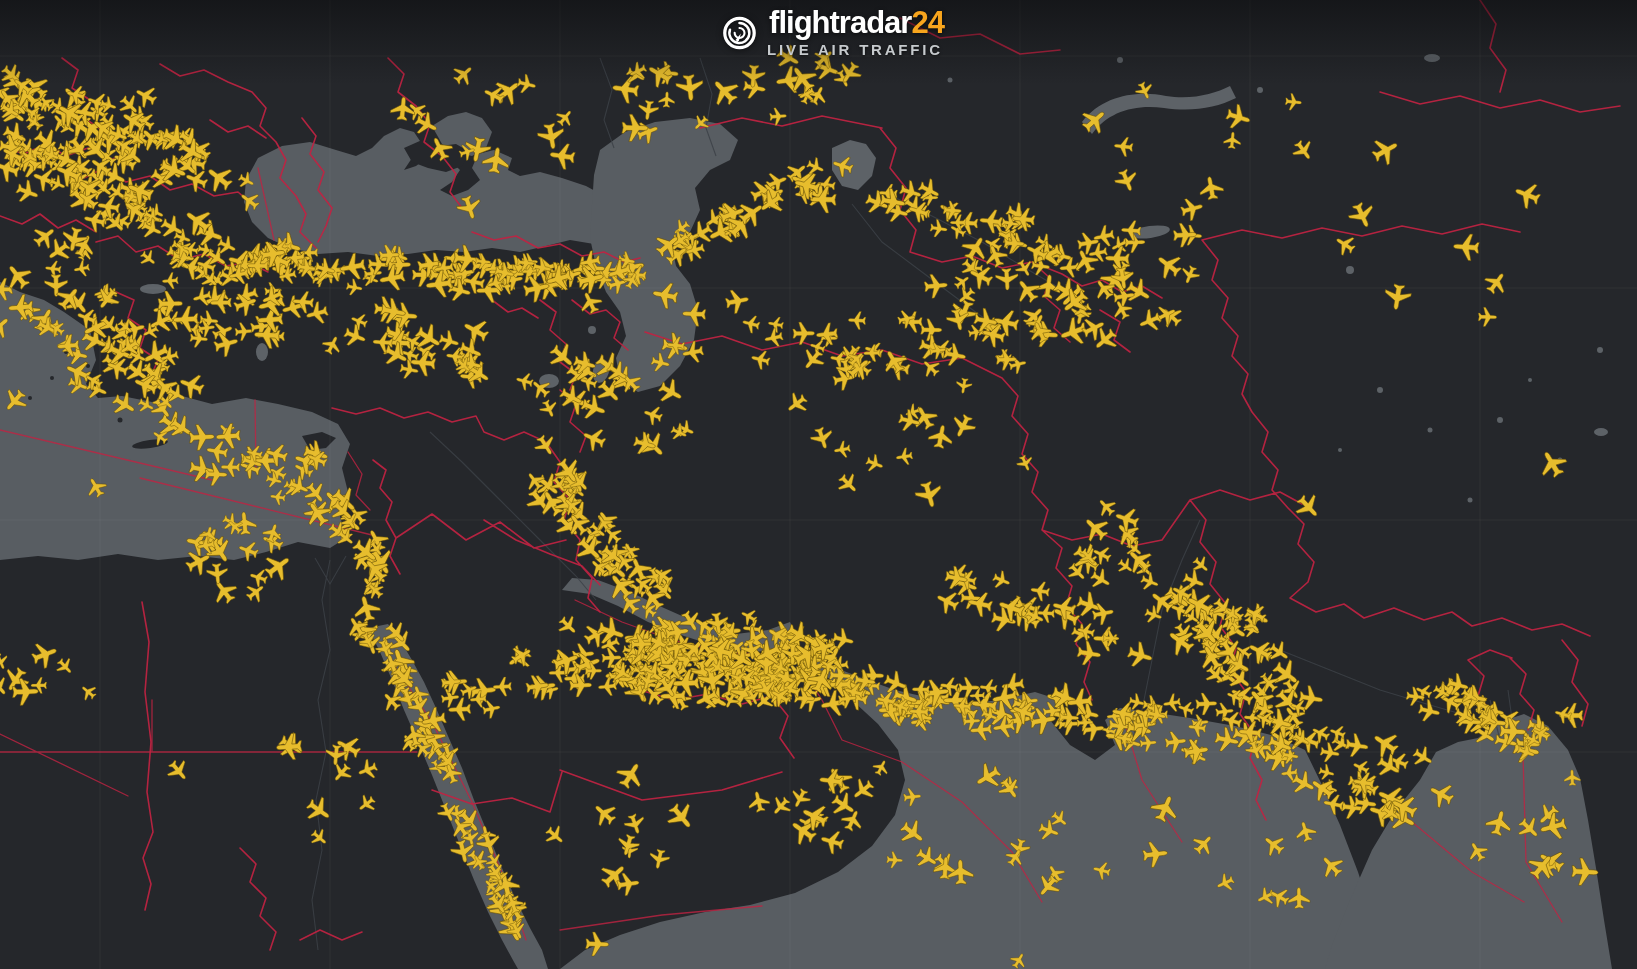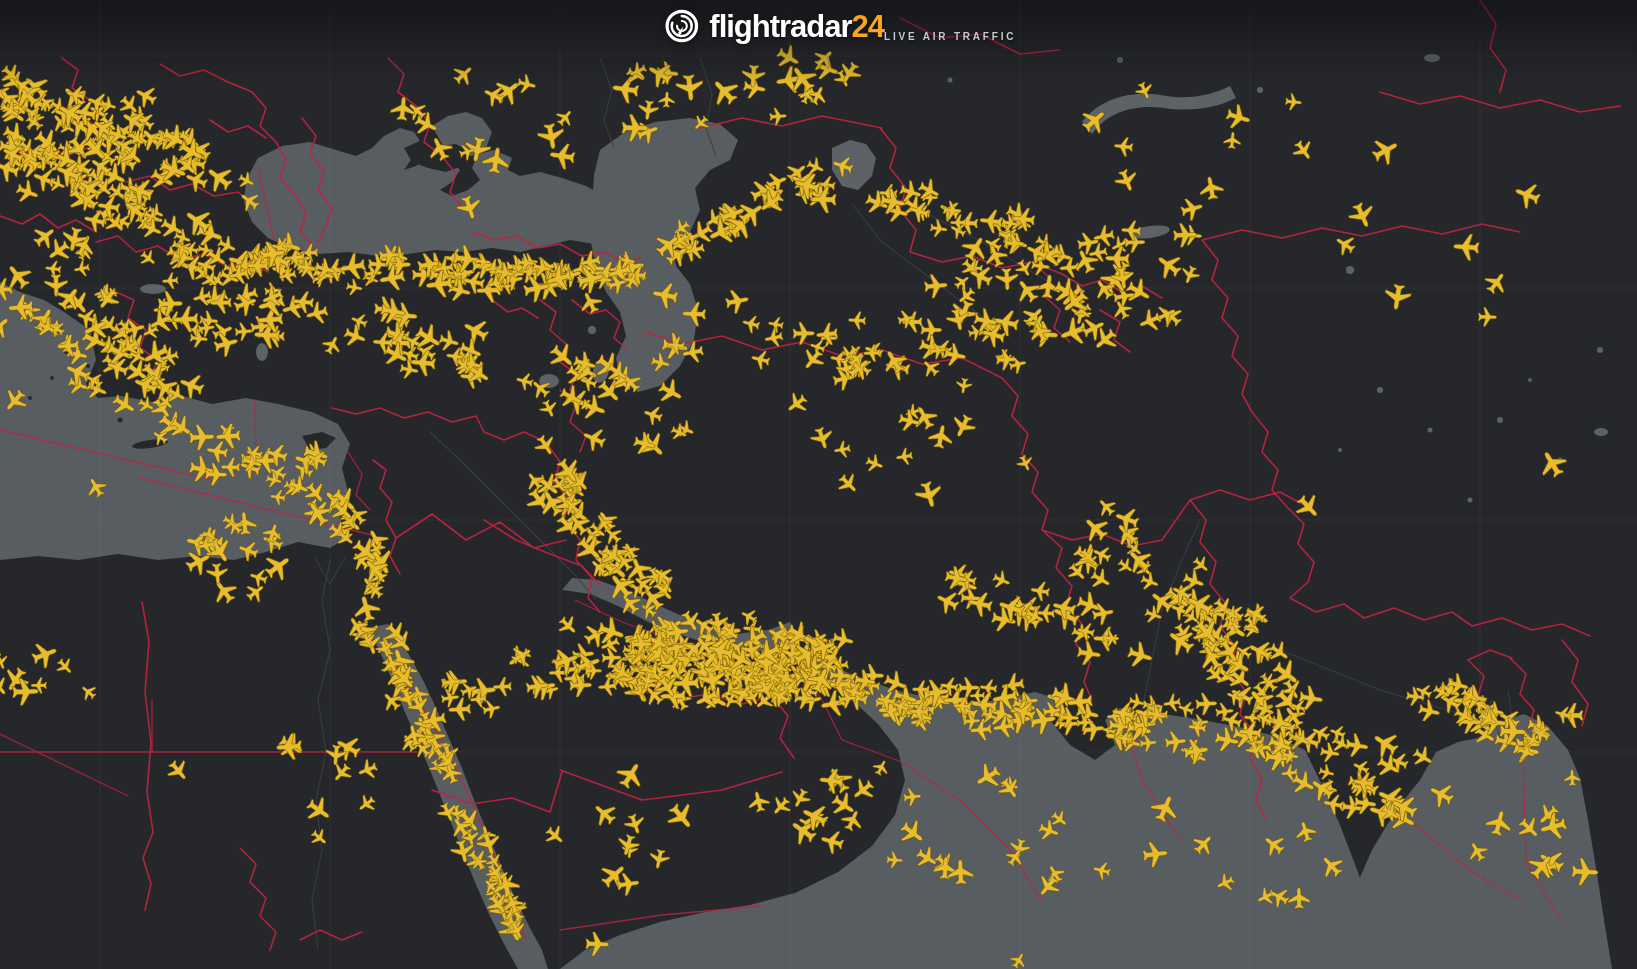--- a/index.html
+++ b/index.html
@@ -5,25 +5,25 @@
 <style>
   html,body{margin:0;padding:0;background:#17181b;}
   body{width:1637px;height:969px;overflow:hidden;font-family:"Liberation Sans",sans-serif;}
   #app{position:relative;width:1637px;height:969px;background:var(--land,#25272b);overflow:hidden;}
   #map{position:absolute;left:0;top:0;width:1637px;height:969px;display:block;}
   .vignette{position:absolute;left:0;top:0;right:0;bottom:0;pointer-events:none;
     background:
       linear-gradient(180deg, rgba(8,9,11,.55) 0px, rgba(8,9,11,0) 85px),
       radial-gradient(130% 110% at 50% 45%, rgba(0,0,0,0) 62%, rgba(0,0,0,.22) 100%);}
   .logo{position:absolute;top:7px;left:50%;transform:translateX(-44%);display:flex;align-items:center;gap:9px;z-index:5;cursor:pointer;}
-  .logo-col{display:flex;align-items:flex-end;}
+  .logo-col{display:flex;flex-direction:column;align-items:flex-end;}
   .wordmark{font-weight:bold;font-size:31px;line-height:1;letter-spacing:-1px;color:#ffffff;
     text-shadow:0 1px 4px rgba(0,0,0,.65);}
   .wordmark .suffix{color:var(--accent,#f8a51d);}
-  .tagline{font-weight:bold;font-size:10px;letter-spacing:2.8px;color:var(--tagline,#c6cacd);margin-top:3px;margin-right:1px;
+  .tagline{font-weight:bold;font-size:15px;letter-spacing:2.8px;color:var(--tagline,#c6cacd);margin-top:3px;margin-right:1px;
     text-shadow:0 1px 3px rgba(0,0,0,.65);}
   .radar-svg{filter:drop-shadow(0 1px 3px rgba(0,0,0,.6));}
   #graticule line{stroke:var(--grat,rgba(255,255,255,.05));stroke-width:1;}
   .water{fill:var(--water,#585d62);}
   .lake{fill:var(--lake,#5d6267);}
   .isle{fill:var(--land,#25272b);}
   .riv{fill:none;stroke:var(--river,#3c4147);stroke-width:1.1;opacity:.85;}
   .border{fill:none;stroke:var(--border,#c02342);stroke-width:1.6;stroke-linejoin:round;stroke-linecap:round;opacity:.92;}
   .border.thin{stroke-width:1.3;opacity:.8;}
   #planes-layer use{color:var(--plane,#e7bd2d);}

